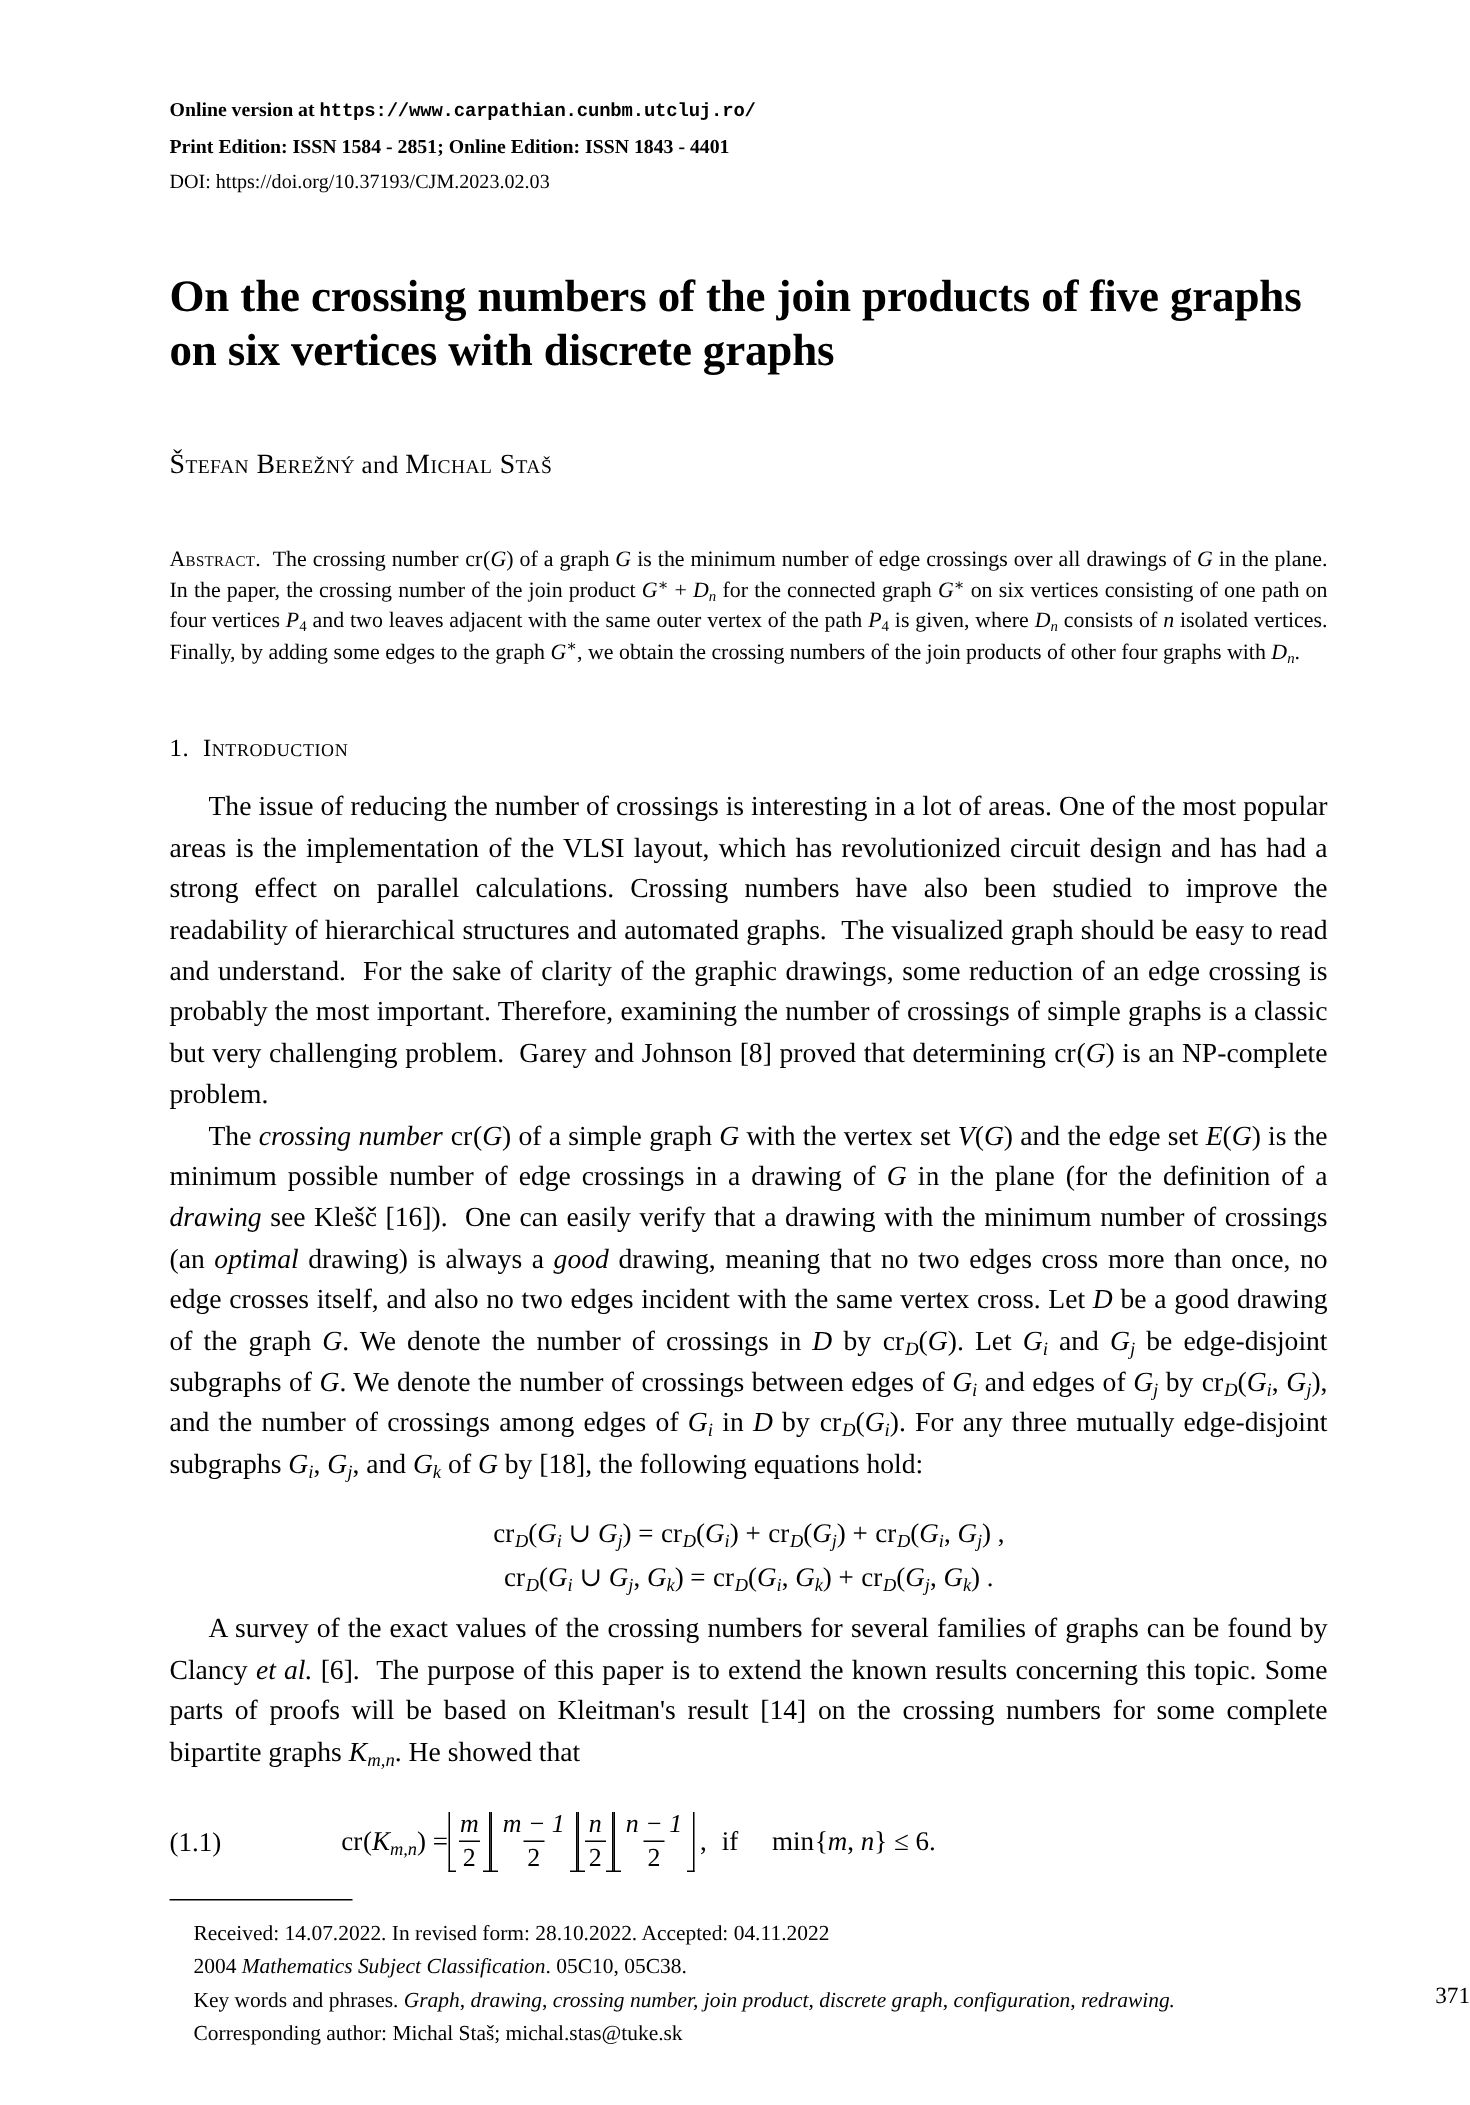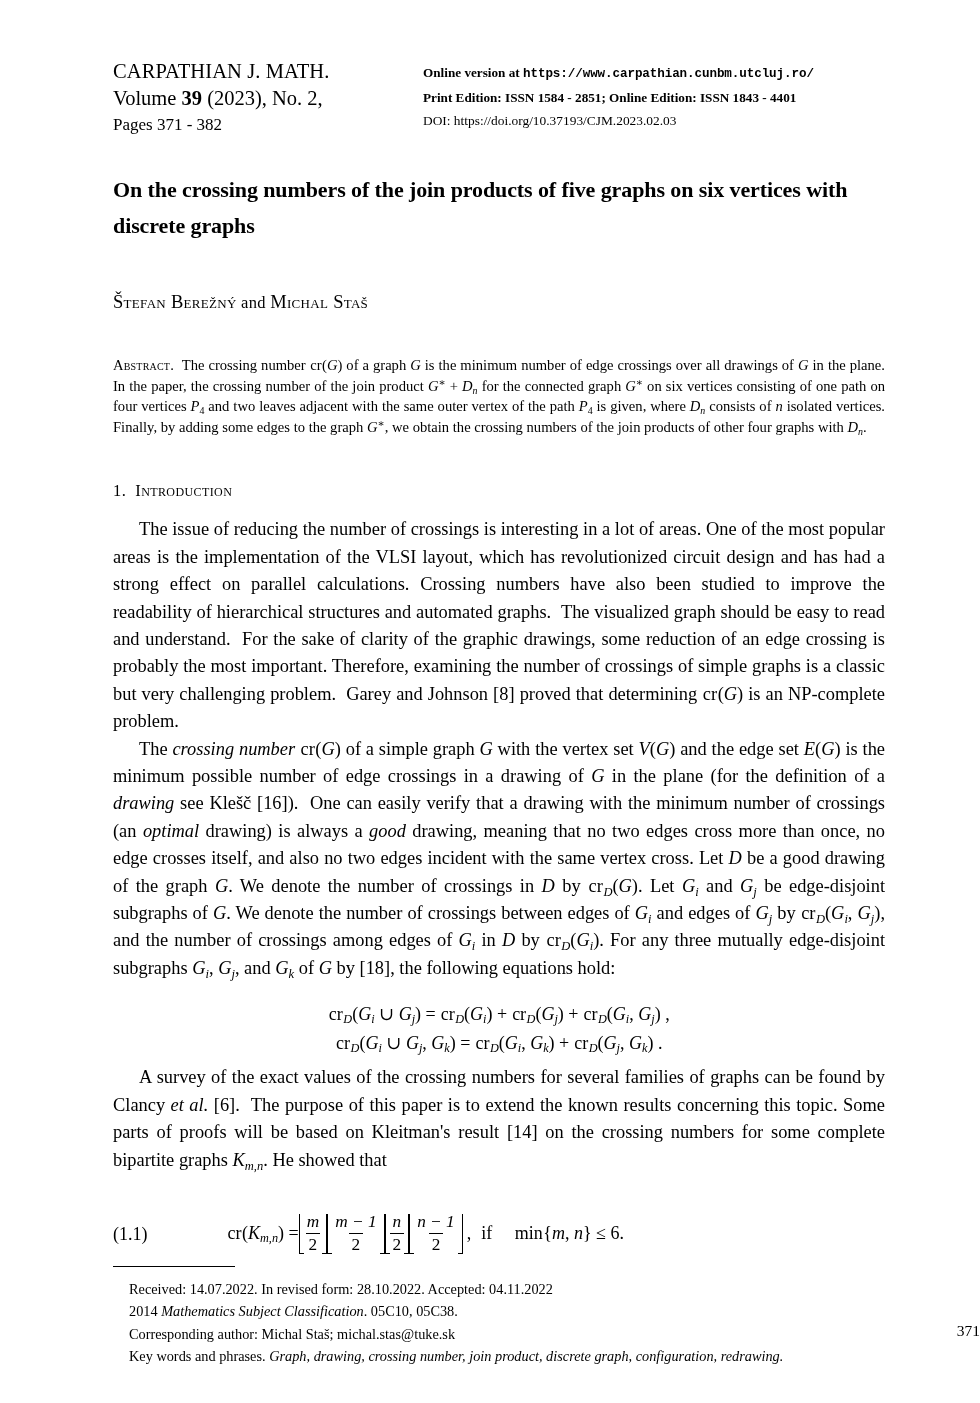--- a/index.html
+++ b/index.html
@@ -76,25 +76,25 @@
     white-space: nowrap;
   }
   .j-doi {
     font-size: 13.4px;
     line-height: 23px;
     white-space: nowrap;
   }
 
   
   .paper-title {
-    font-size: 22px;
+    font-size: 30px;
     font-weight: bold;
     line-height: 36px;
     letter-spacing: -0.1px;
-    margin-top: 35px;
+    margin-top: 48px;
     max-width: 790px;
   }
 
   
   .authors {
     margin-top: 48px;
     font-size: 18.5px;
     font-variant: small-caps;
     letter-spacing: 0.3px;
   }
@@ -160,21 +160,21 @@
     margin: 18px 0 6px 0;
     text-align: center;
     font-size: 18px;
     line-height: 29px;
   }
   .display-eq .line { white-space: nowrap; }
 
   
   .numbered-eq {
     position: relative;
-    margin-top: 36px;
+    margin-top: 22px;
     height: 56px;
     font-size: 18px;
   }
   .eq-number {
     position: absolute;
     left: 0;
     top: 14px;
     font-size: 18px;
   }
   .eq-body {
@@ -264,25 +264,20 @@
   }
 </style>
 </head>
 <body>
 
 <div class="page">
 
   <div class="content">
 
     <div class="jhead">
-      <div class="jhead-left">
-        <div class="j-title">CARPATHIAN J. MATH.</div>
-        <div class="j-vol"><span>Volume </span><b>39</b><span> (2023), No. 2,</span></div>
-        <div class="j-pages">Pages 371 - 382</div>
-      </div>
       <div class="jhead-right">
         <div class="j-online"><span>Online version at </span><span class="url">https://www.carpathian.cunbm.utcluj.ro/</span></div>
         <div class="j-issn">Print Edition: ISSN 1584 - 2851; Online Edition: ISSN 1843 - 4401</div>
         <div class="j-doi">DOI: https://doi.org/10.37193/CJM.2023.02.03</div>
       </div>
     </div>
 
     <h1 class="paper-title">On the crossing numbers of the join products of five graphs on six vertices with discrete graphs</h1>
 
     <div class="authors"><span>Štefan Berežný</span><span class="conj"> and </span><span>Michal Staš</span></div>
@@ -348,20 +343,20 @@
           </span>
         <span class="eq-tail">,<span class="if">if</span><span><span class="op">min</span>{<span class="mathit">m</span>, <span class="mathit">n</span>} ≤ 6.</span></span>
       </div>
     </div>
 
   </div>
 
   <div class="footnotes">
     <div class="fn-rule"></div>
     <div class="fn-line">Received: 14.07.2022.  In revised form: 28.10.2022.  Accepted: 04.11.2022</div>
-    <div class="fn-line"><span>2014 </span><i>Mathematics Subject Classification</i><span>.  05C10, 05C38.</span></div>
+    <div class="fn-line"><span>2004 </span><i>Mathematics Subject Classification</i><span>.  05C10, 05C38.</span></div>
+    <div class="fn-line"><span>Key words and phrases.  </span><i>Graph, drawing, crossing number, join product, discrete graph, configuration, redrawing.</i></div>
     <div class="fn-line">Corresponding author: Michal Staš; michal.stas@tuke.sk</div>
-    <div class="fn-line"><span>Key words and phrases.  </span><i>Graph, drawing, crossing number, join product, discrete graph, configuration, redrawing.</i></div>
   </div>
 
   <div class="page-number">371</div>
 
 </div>
 
 </body></html>

